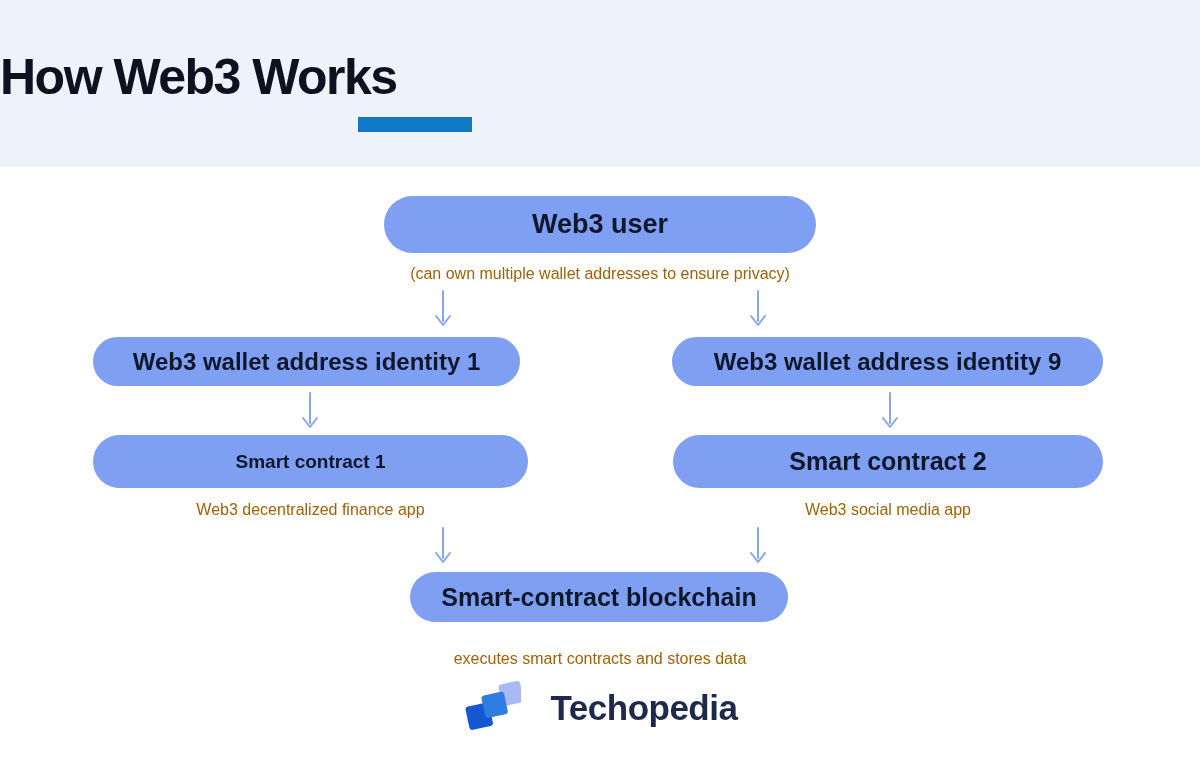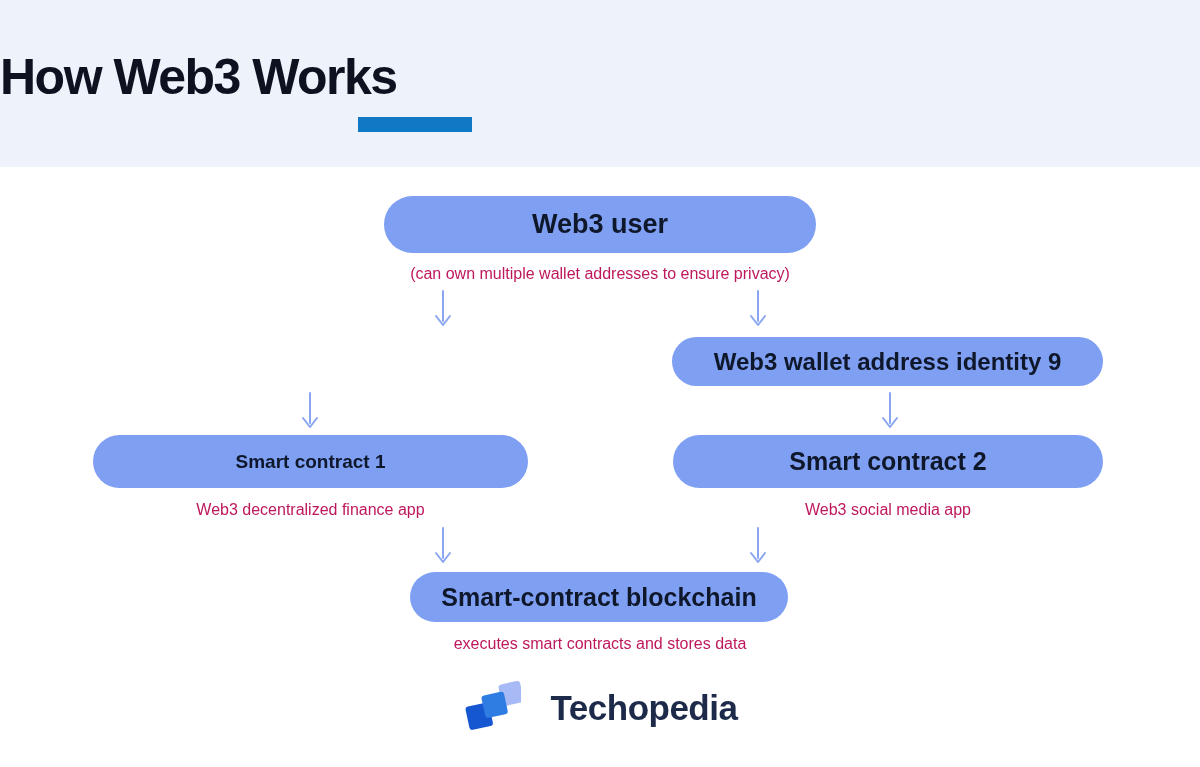--- a/index.html
+++ b/index.html
@@ -30,21 +30,21 @@
     position:absolute;
     background:#7f9ff3;
     border-radius:999px;
     display:flex;align-items:center;justify-content:center;
     color:#0f172a;font-weight:bold;
     text-align:center;
   }
   .caption{
     position:absolute;
     text-align:center;
-    font-size:16px;color:#be185d;
+    font-size:16px;color:#a16207;
     line-height:1.15;
   }
   .arrow{
     position:absolute;width:18px;height:40px;
   }
   .logo-row{
     position:absolute;left:0;top:678px;width:1200px;
     display:flex;align-items:center;justify-content:center;gap:30px;
   }
   .logo-mark{width:58px;height:60px;}
@@ -70,20 +70,23 @@
 
   <svg class="arrow" style="left:434px;top:290px;" viewBox="0 0 18 40">
     <line x1="9" y1="1" x2="9" y2="31" stroke="#8ba6f0" stroke-width="2" stroke-linecap="round"></line>
     <polyline points="2,26 9,35 16,26" fill="none" stroke="#8ba6f0" stroke-width="2" stroke-linecap="round" stroke-linejoin="round"></polyline>
   </svg>
   <svg class="arrow" style="left:749px;top:290px;" viewBox="0 0 18 40">
     <line x1="9" y1="1" x2="9" y2="31" stroke="#8ba6f0" stroke-width="2" stroke-linecap="round"></line>
     <polyline points="2,26 9,35 16,26" fill="none" stroke="#8ba6f0" stroke-width="2" stroke-linecap="round" stroke-linejoin="round"></polyline>
   </svg>
 
+  <div class="pill" style="left:93px;top:337px;width:427px;height:49px;font-size:24px;">
+    <span>Web3 wallet address identity 1</span>
+  </div>
   <div class="pill" style="left:672px;top:337px;width:431px;height:49px;font-size:24px;">
     <span>Web3 wallet address identity 9</span>
   </div>
 
   <svg class="arrow" style="left:301px;top:392px;" viewBox="0 0 18 40">
     <line x1="9" y1="1" x2="9" y2="31" stroke="#8ba6f0" stroke-width="2" stroke-linecap="round"></line>
     <polyline points="2,26 9,35 16,26" fill="none" stroke="#8ba6f0" stroke-width="2" stroke-linecap="round" stroke-linejoin="round"></polyline>
   </svg>
   <svg class="arrow" style="left:881px;top:392px;" viewBox="0 0 18 40">
     <line x1="9" y1="1" x2="9" y2="31" stroke="#8ba6f0" stroke-width="2" stroke-linecap="round"></line>
@@ -104,21 +107,21 @@
     <polyline points="2,26 9,35 16,26" fill="none" stroke="#8ba6f0" stroke-width="2" stroke-linecap="round" stroke-linejoin="round"></polyline>
   </svg>
   <svg class="arrow" style="left:749px;top:527px;" viewBox="0 0 18 40">
     <line x1="9" y1="1" x2="9" y2="31" stroke="#8ba6f0" stroke-width="2" stroke-linecap="round"></line>
     <polyline points="2,26 9,35 16,26" fill="none" stroke="#8ba6f0" stroke-width="2" stroke-linecap="round" stroke-linejoin="round"></polyline>
   </svg>
 
   <div class="pill" style="left:410px;top:572px;width:378px;height:50px;font-size:25px;">
     <span>Smart-contract blockchain</span>
   </div>
-  <div class="caption" style="left:0;top:635px;width:1200px;">executes smart contracts and stores data</div>
+  <div class="caption" style="left:0;top:650px;width:1200px;">executes smart contracts and stores data</div>
 
   <div class="logo-row">
     <svg class="logo-mark" viewBox="0 0 58 60">
       <g transform="translate(2,2)">
         <rect x="0" y="0" width="22" height="22" rx="3" fill="#a8baf6" transform="translate(33,5) rotate(-12)"></rect>
         <rect x="0" y="0" width="24" height="24" rx="3" fill="#1557d0" transform="translate(0,27) rotate(-12)"></rect>
         <rect x="0" y="0" width="23" height="23" rx="3" fill="#2f7ce2" transform="translate(16,16) rotate(-12)"></rect>
       </g>
     </svg>
     <span class="logo-text">Techopedia</span>

